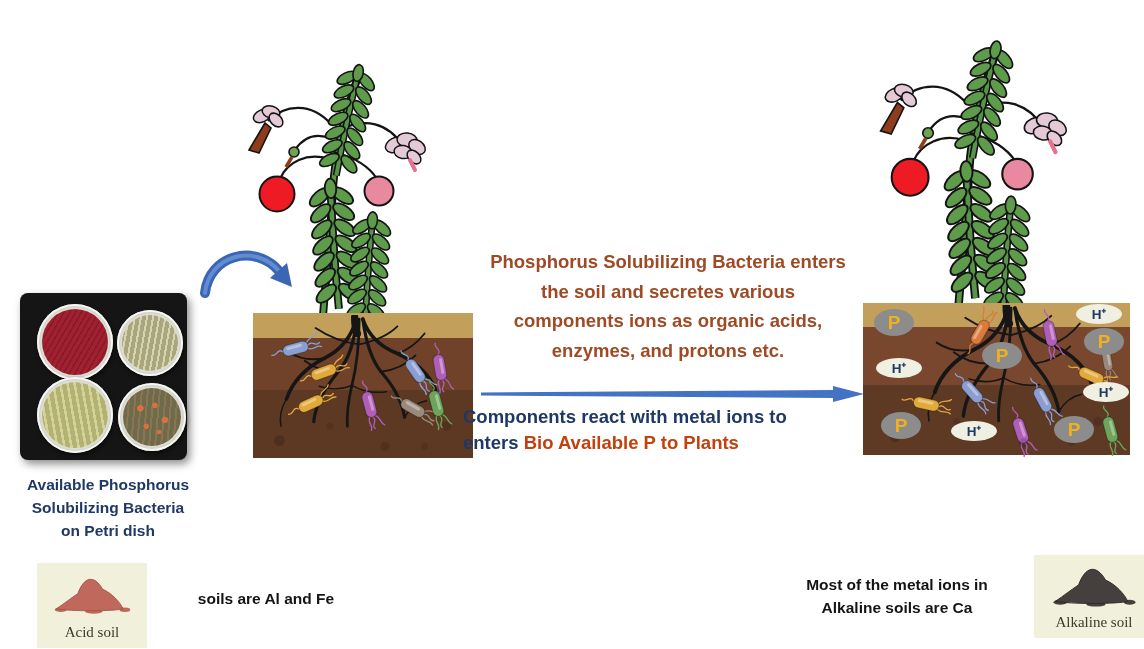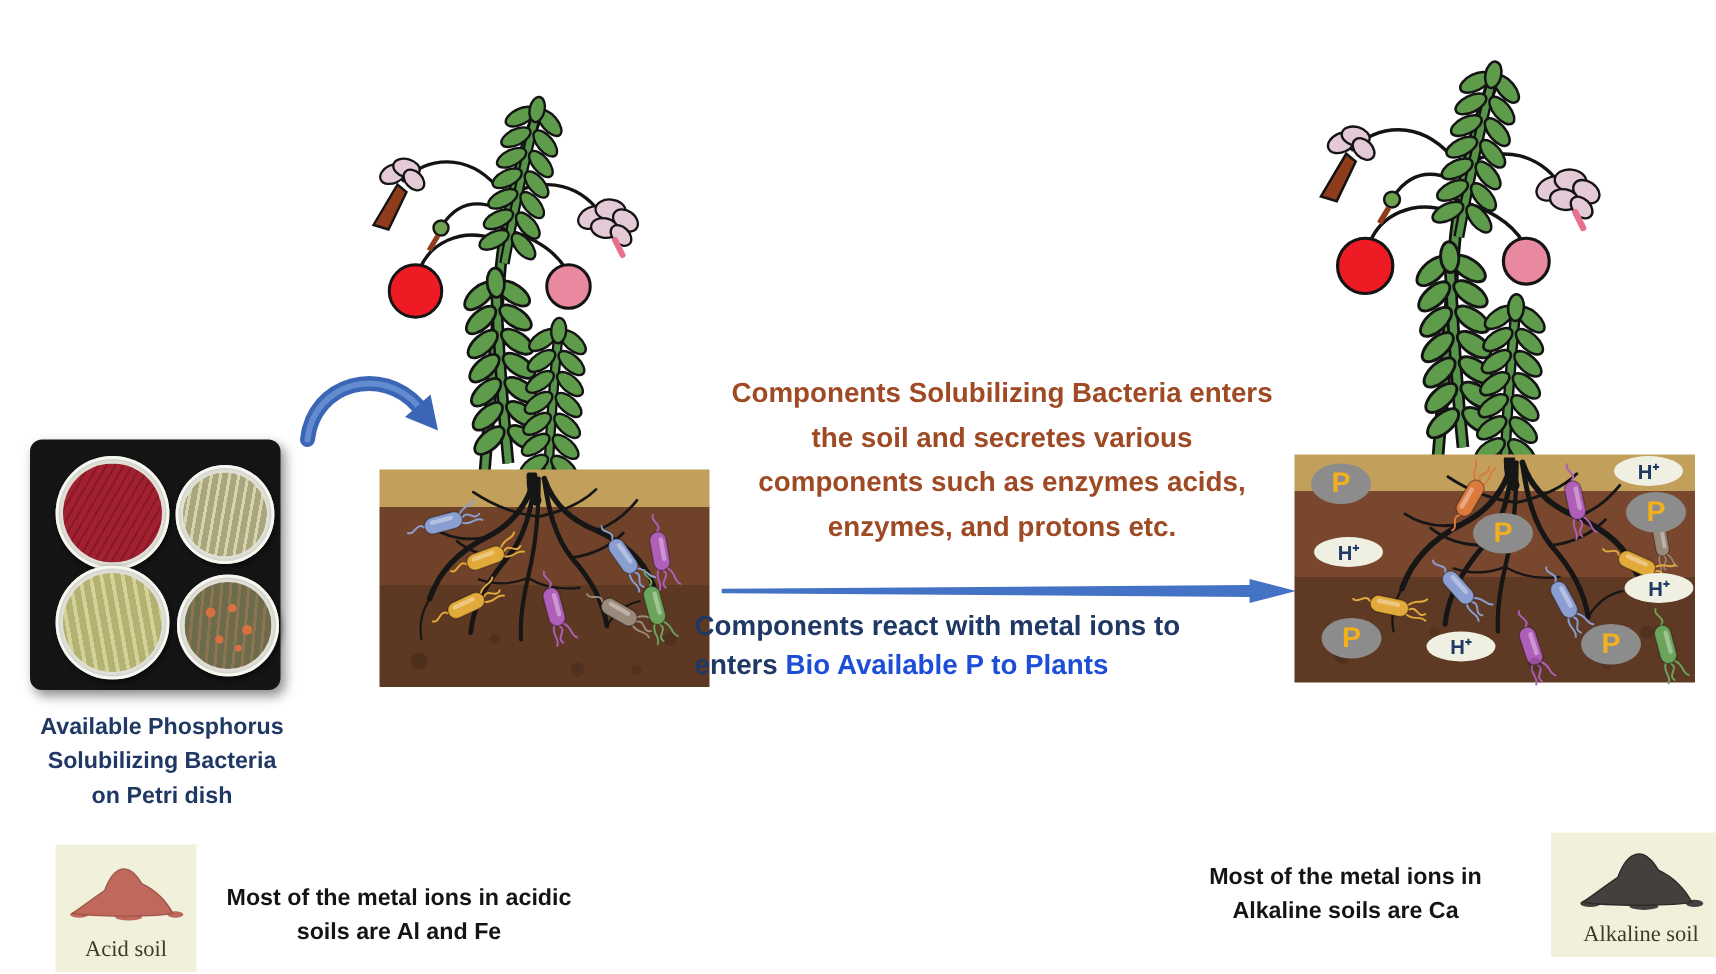--- a/index.html
+++ b/index.html
@@ -28,21 +28,21 @@
       repeating-linear-gradient(95deg, rgba(220,150,90,.25) 0 2px, transparent 2px 6px), #6E6A4C;}
 
   .petri-caption{position:absolute;left:10px;top:473px;width:196px;text-align:center;
                  color:#1F3864;font-weight:bold;font-size:15.5px;line-height:23px;}
 
   
   .description{position:absolute;left:463px;top:247px;width:410px;text-align:center;
                color:#9E4A24;font-weight:bold;font-size:18.5px;line-height:29.5px;}
   .reaction{position:absolute;left:463px;top:404px;width:410px;text-align:left;
             color:#1F3864;font-weight:bold;font-size:18.5px;line-height:26px;}
-  .reaction .hl{color:#1d4ed8;}
+  .reaction .hl{color:#c2410c;}
 
   
   .soil{position:absolute;}
   .soil-left{left:253px;top:313px;width:220px;height:145px;
      background:linear-gradient(#C2A05C 0 25px, #6F4229 25px 77px, #5D3823 77px 100%);}
   .soil-right{left:863px;top:303px;width:267px;height:152px;
      background:linear-gradient(#C2A05C 0 24px, #78472E 24px 82px, #5E3924 82px 100%);}
   .soil::after{content:"";position:absolute;inset:0;pointer-events:none;background:
       radial-gradient(circle at 12% 88%, rgba(0,0,0,.16) 0 5px, transparent 6px),
       radial-gradient(circle at 88% 78%, rgba(0,0,0,.14) 0 4px, transparent 5px),
@@ -69,21 +69,21 @@
 
   .leaf{fill:#5E9C4C;stroke:#141414;stroke-width:1.6;}
   .stem-o{stroke:#111;stroke-width:8;fill:none;stroke-linecap:round;}
   .stem-g{stroke:#57944A;stroke-width:4.5;fill:none;stroke-linecap:round;}
   .ped{stroke:#141414;stroke-width:2.2;fill:none;}
   .petal{fill:#E4CAD7;stroke:#141414;stroke-width:1.5;}
   .rootln{stroke:#161616;fill:none;stroke-linecap:round;}
 
   
   .soil-card{position:absolute;background:#F1F1DB;text-align:center;}
-  .acid-card{left:37px;top:563px;width:94px;height:85px;}
+  .acid-card{left:37px;top:563px;width:110px;height:85px;}
   .alk-card{left:1034px;top:555px;width:120px;height:83px;}
   .card-label{font-family:"Liberation Serif", serif;font-size:15px;color:#3C3A2B;margin-top:1px;}
   .black-text{position:absolute;text-align:center;color:#141414;font-weight:bold;
               font-size:15.5px;line-height:23px;}
   .acid-text{left:136px;top:587px;width:260px;}
   .alk-text{left:782px;top:573px;width:230px;}
 </style>
 </head>
 <body>
 
@@ -215,23 +215,23 @@
       </svg>
     <svg class="germ" style="left:140px;top:80px;color:#9A8A7C;transform:rotate(30deg)">
         <use href="#germ-sym"></use>
       </svg>
     <svg class="germ" style="left:168px;top:75px;color:#6CA45B;transform:rotate(75deg)">
         <use href="#germ-sym"></use>
       </svg>
   </div>
 
   <div class="description">
-    <div>Components Solubilizing Bacteria enters</div>
+    <div>Phosphorus Solubilizing Bacteria enters</div>
     <div>the soil and secretes various</div>
-    <div>components such as enzymes acids,</div>
+    <div>components ions as organic acids,</div>
     <div>enzymes, and protons etc.</div>
   </div>
 
   <svg class="main-arrow" width="384" height="18">
     <polygon points="0,7.5 352,5 352,1 383,9 352,17 352,13 0,10.5" fill="#4472C4"></polygon>
   </svg>
 
   <div class="reaction">
     <div>Components react with metal ions to</div>
     <div><span>enters </span><span class="hl">Bio Available P to Plants</span></div>
@@ -287,21 +287,20 @@
   <div class="soil-card acid-card">
     <svg width="80" height="56" viewBox="0 0 90 56">
       <ellipse cx="10" cy="49" rx="7" ry="2.5" fill="#C0685B"></ellipse>
       <ellipse cx="82" cy="49" rx="6" ry="2.5" fill="#C0685B"></ellipse>
       <ellipse cx="47" cy="51" rx="10" ry="2.5" fill="#C0685B"></ellipse>
       <path d="M5,48 C14,42 20,37 29,31 C36,12 47,9 57,26 C68,31 76,40 80,48 C70,51 20,51 5,48 Z" fill="#C0685B" stroke="#9E5348" stroke-width="1"></path>
     </svg>
     <div class="card-label">Acid soil</div>
   </div>
   <div class="black-text acid-text">
-    <div>Most of the metal ions in acidic</div>
     <div>soils are Al and Fe</div>
   </div>
 
   <div class="black-text alk-text">
     <div>Most of the metal ions in</div>
     <div>Alkaline soils are Ca</div>
   </div>
   <div class="soil-card alk-card">
     <svg width="92" height="54" viewBox="0 0 90 56">
       <ellipse cx="10" cy="49" rx="7" ry="2.5" fill="#45403D"></ellipse>

